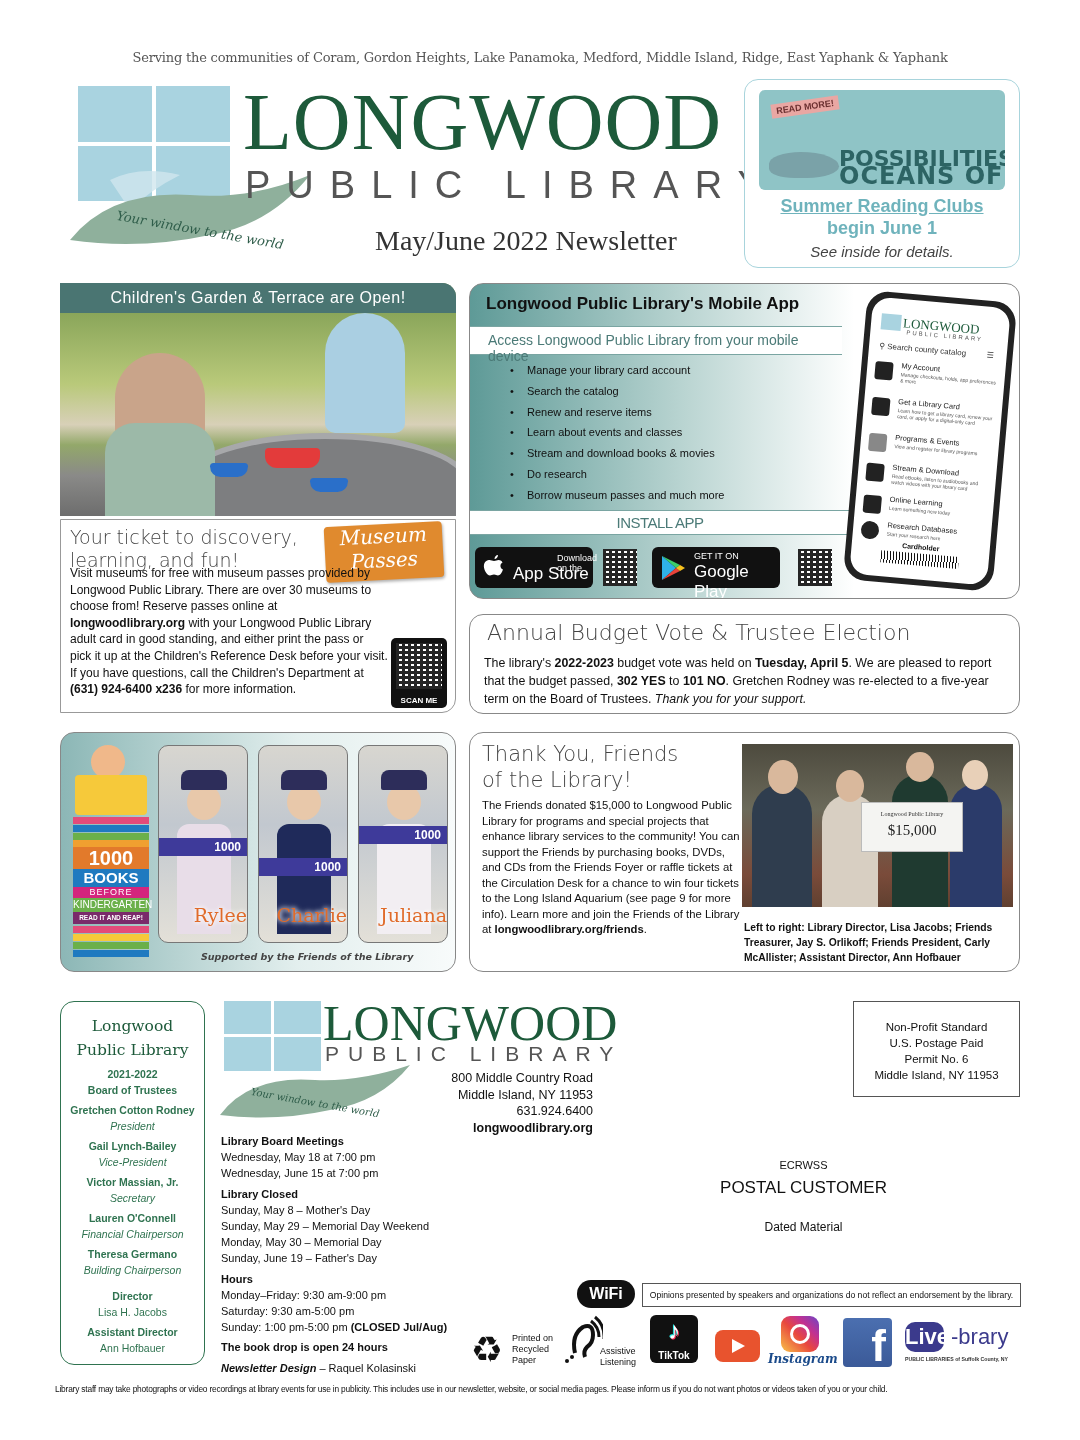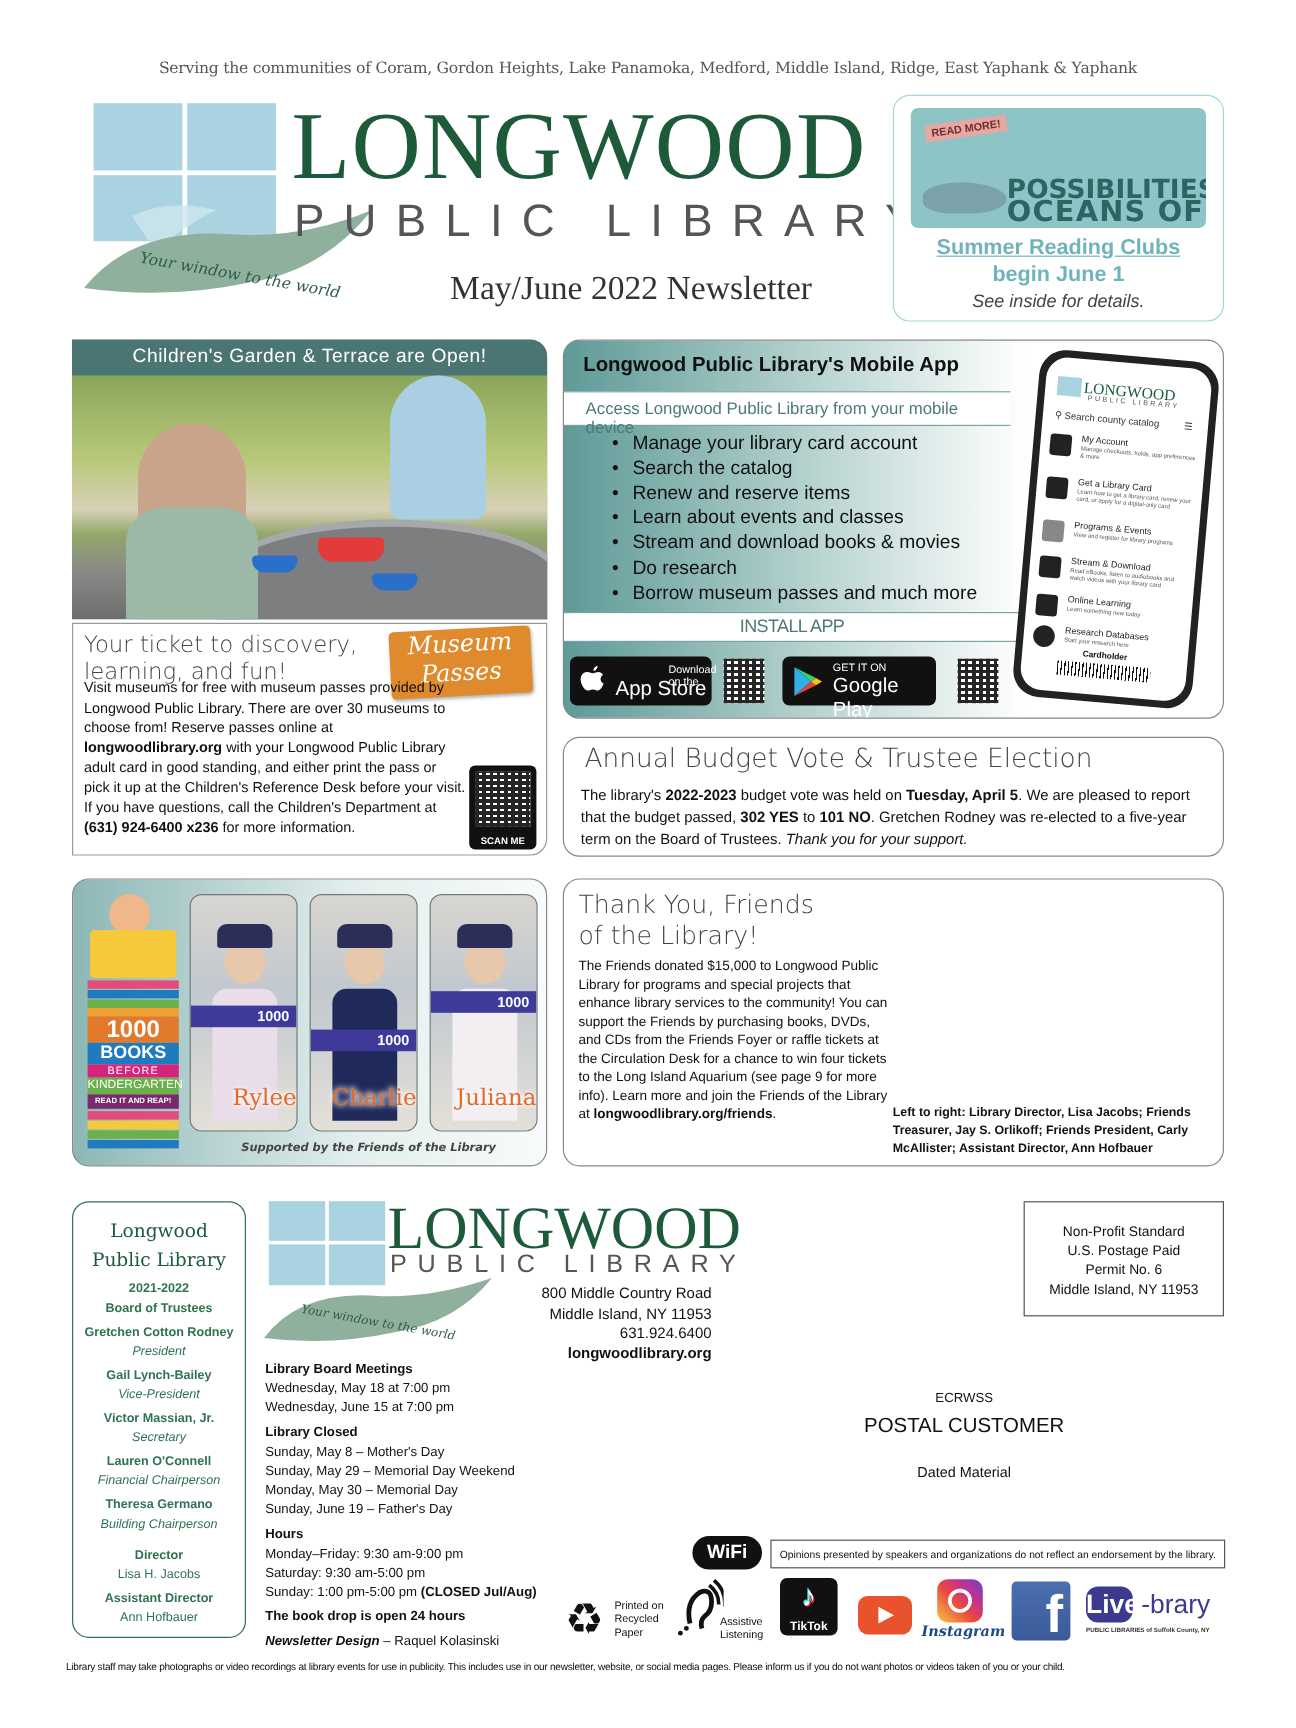--- a/index.html
+++ b/index.html
@@ -51,21 +51,21 @@
   .scanme { position: absolute; left: 330px; top: 118px; width: 56px; height: 70px; background: #111; border-radius: 5px; }
   .scanme .qr { left: 5px; top: 5px; width: 46px; height: 46px; }
   .scanme-label { position: absolute; left: 0; bottom: 3px; width: 100%; text-align: center; color: #fff; font-size: 8px; font-weight: bold; }
 
   
   .app { left: 469px; top: 283px; width: 551px; height: 316px; border: 1px solid #888; border-radius: 14px; overflow: hidden; background: linear-gradient(90deg, #5e9a97 0%, #bcd6d3 40%, #ffffff 70%); }
   .app-title { position: absolute; left: 16px; top: 10px; font-weight: bold; font-size: 17px; color: #111; }
   .app-subbar { position: absolute; left: 0; top: 42px; width: 372px; height: 29px; background: #fff; border-top: 1px solid #7aa5a2; border-bottom: 1px solid #7aa5a2; }
   .app-sub { position: absolute; left: 18px; top: 5px; font-size: 14px; color: #4b7a77; }
   .app-list { position: absolute; left: 40px; top: 76px; list-style: none; }
-  .app-list li { font-size: 16px; line-height: 20.8px; color: #111; }
+  .app-list li { font-size: 11px; line-height: 20.8px; color: #111; }
   .app-list li::before { content: "•"; display: inline-block; width: 17px; }
   .install-bar { position: absolute; left: 0; top: 226px; width: 380px; height: 25px; background: #fff; border-top: 1px solid #7aa5a2; border-bottom: 1px solid #7aa5a2; text-align: center; }
   .install-label { font-size: 15px; color: #4b7a77; line-height: 23px; letter-spacing: -0.5px; }
   .store-btn { position: absolute; top: 263px; height: 41px; background: #111; border-radius: 6px; color: #fff; }
   .store-small { position: absolute; font-size: 9px; }
   .store-big { position: absolute; font-size: 17px; }
   .app-qr { position: absolute; top: 265px; width: 34px; height: 37px; }
 
   .phone { position: absolute; left: 385px; top: 12px; width: 150px; height: 290px; background: #222; border-radius: 22px; transform: rotate(5deg); }
   .phone-screen { position: absolute; left: 6px; top: 6px; width: 138px; height: 278px; background: #fff; border-radius: 18px; overflow: hidden; }
@@ -355,20 +355,34 @@
   </div>
   <div class="books-support">Supported by the Friends of the Library</div>
 </div>
 
 <div class="abs friends">
   <div class="friends-title">
     <div>Thank You, Friends</div>
     <div>of the Library!</div>
   </div>
   <div class="friends-body"><span>The Friends donated $15,000 to Longwood Public Library for programs and special projects that enhance library services to the community! You can support the Friends by purchasing books, DVDs, and CDs from the Friends Foyer or raffle tickets at the Circulation Desk for a chance to win four tickets to the Long Island Aquarium (see page 9 for more info). Learn more and join the Friends of the Library at </span><b>longwoodlibrary.org/friends</b><span>.</span></div>
+  <div class="friends-photo">
+    <div class="person" style="left:10px;top:40px;width:60px;height:130px;background:#2f3d4e;"></div>
+    <div class="person-head" style="left:26px;top:16px;width:30px;height:34px;"></div>
+    <div class="person" style="left:80px;top:50px;width:56px;height:120px;background:#d8cfc2;"></div>
+    <div class="person-head" style="left:94px;top:26px;width:28px;height:32px;"></div>
+    <div class="person" style="left:150px;top:30px;width:56px;height:140px;background:#1f3a30;"></div>
+    <div class="person-head" style="left:164px;top:8px;width:28px;height:30px;"></div>
+    <div class="person" style="left:208px;top:40px;width:52px;height:130px;background:#2b3b6a;"></div>
+    <div class="person-head" style="left:220px;top:16px;width:26px;height:30px;background:#e8d0b8;"></div>
+    <div class="check">
+      <div class="check-name">Longwood Public Library</div>
+      <div class="check-amount">$15,000</div>
+    </div>
+  </div>
   <div class="friends-caption">Left to right: Library Director, Lisa Jacobs; Friends Treasurer, Jay S. Orlikoff; Friends President, Carly McAllister; Assistant Director, Ann Hofbauer</div>
 </div>
 
 <div class="abs trustees">
   <div class="trustees-lib">
     <div>Longwood</div>
     <div>Public Library</div>
   </div>
   <div class="trustees-list">
     <div class="t-bold">2021-2022</div>

